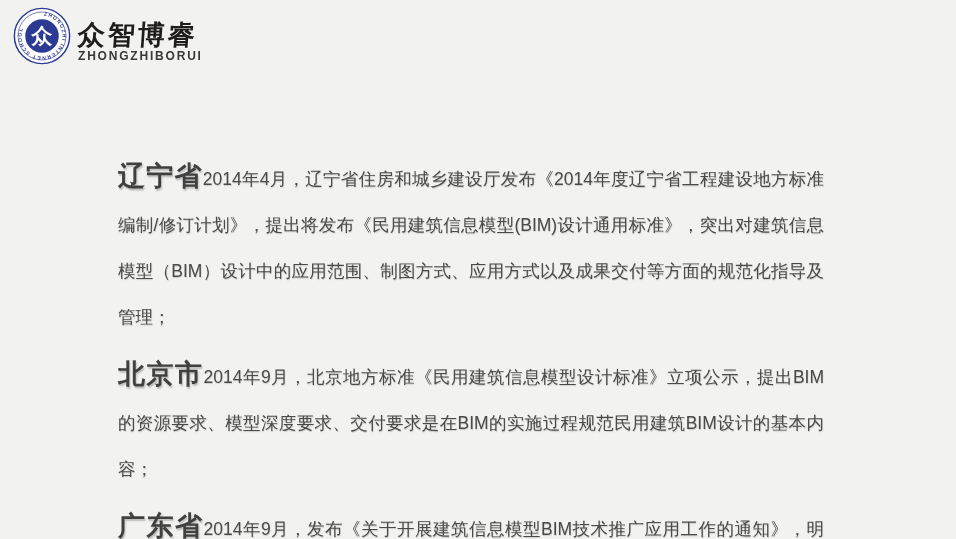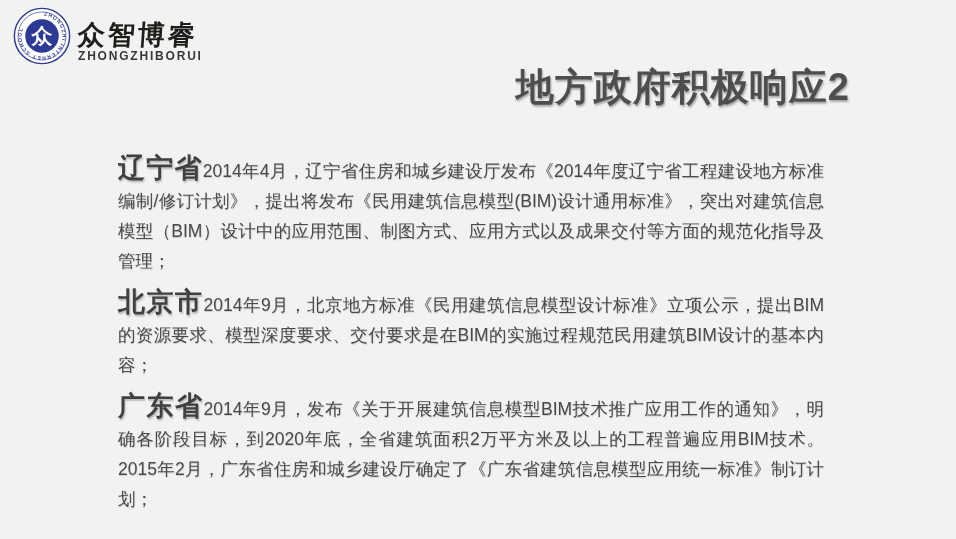--- a/index.html
+++ b/index.html
@@ -72,21 +72,21 @@
   .content {
     position: absolute;
     left: 118px;
     top: 153px;
     width: 722px;
   }
   .para {
     margin: 0 16px 11px 0;
     text-align: justify;
     font-size: 17.5px;
-    line-height: 30px;
+    line-height: 46px;
     color: #4a4a4a;
     text-shadow: 0.5px 1px 1px rgba(70,70,70,0.22);
   }
   .prov {
     font-size: 27px;
     font-weight: bold;
     color: #404040;
     letter-spacing: 1px;
     text-shadow: 1px 1.5px 1.5px rgba(70,70,70,0.3);
   }
@@ -108,21 +108,20 @@
       </text>
       <circle cx="32" cy="32" r="18.5" fill="#2d3a94"></circle>
       <text x="32" y="40" text-anchor="middle" font-size="23" font-weight="bold" fill="#ffffff" font-family="DejaVu Sans, sans-serif">众</text>
     </svg>
     <div class="brand-text">
       <span class="brand-cn">众智博睿</span>
       <span class="brand-en">ZHONGZHIBORUI</span>
     </div>
   </div>
 
-  <div class="title">地方政府积极响应2</div>
 
   <div class="content">
 
     <p class="para"><span class="prov">辽宁省</span><span>2014年4月，辽宁省住房和城乡建设厅发布《2014年度辽宁省工程建设地方标准编制/修订计划》，提出将发布《民用建筑信息模型(BIM)设计通用标准》，突出对建筑信息模型（BIM）设计中的应用范围、制图方式、应用方式以及成果交付等方面的规范化指导及管理；</span></p>
 
     <p class="para"><span class="prov">北京市</span><span>2014年9月，北京地方标准《民用建筑信息模型设计标准》立项公示，提出BIM的资源要求、模型深度要求、交付要求是在BIM的实施过程规范民用建筑BIM设计的基本内容；</span></p>
 
     <p class="para"><span class="prov">广东省</span><span>2014年9月，发布《关于开展建筑信息模型BIM技术推广应用工作的通知》，明确各阶段目标，到2020年底，全省建筑面积2万平方米及以上的工程普遍应用BIM技术。2015年2月，广东省住房和城乡建设厅确定了《广东省建筑信息模型应用统一标准》制订计划；</span></p>
 
 

